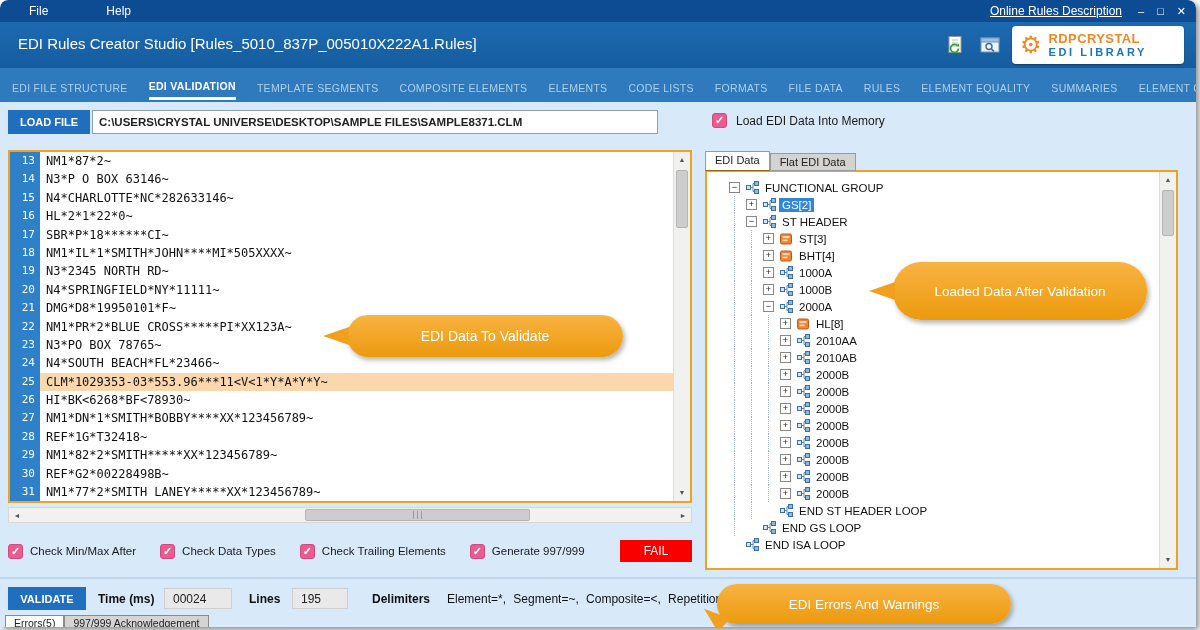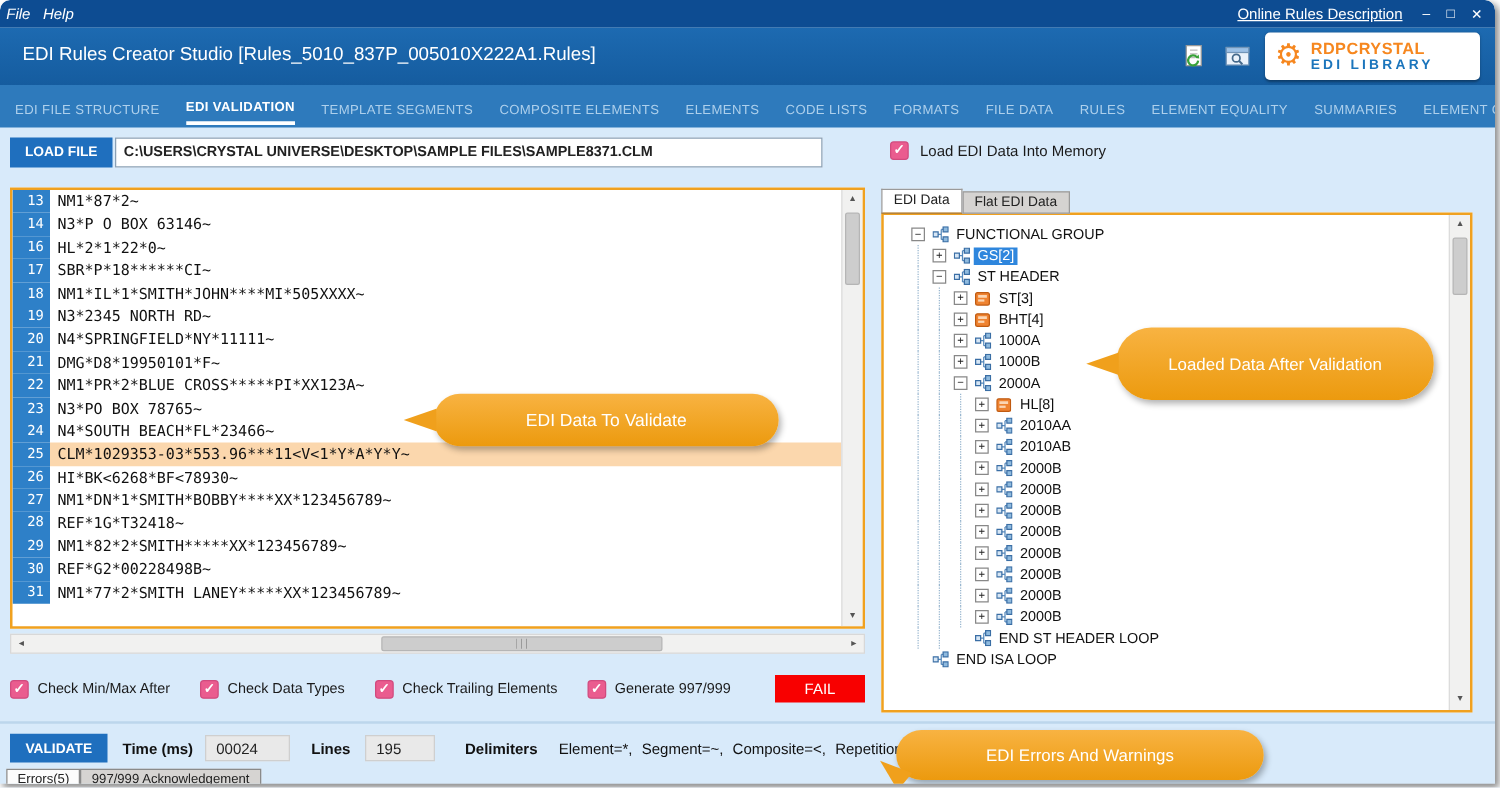--- a/index.html
+++ b/index.html
@@ -4,21 +4,21 @@
 <style>
   *{margin:0;padding:0;box-sizing:border-box}
   html,body{width:1200px;height:630px;overflow:hidden;background:#fff;
     font-family:"Liberation Sans",sans-serif;}
   .window{position:relative;width:1196px;height:627px;background:#d8eafa;
     border-radius:8px 8px 0 0;box-shadow:3px 3px 6px rgba(0,0,0,.45);overflow:hidden;}
 
   
   .menubar{position:absolute;left:0;top:0;right:0;height:22px;background:#0d4c92;
     display:flex;align-items:center;color:#fff;font-size:12px;border-radius:8px 8px 0 0;z-index:3;}
-  .menu-item{padding:0 5px;font-style:italic;}
+  .menu-item{padding:0 29px;}
   .menubar-right{margin-left:auto;display:flex;align-items:center;gap:16px;padding-right:10px;}
   .menu-link{text-decoration:underline;}
   .win-controls{display:flex;gap:13px;font-size:11px;}
   .win-controls span{cursor:default}
 
   
   .titlebar{position:absolute;left:0;top:22px;right:0;height:46px;
     background:linear-gradient(180deg,#1d6ab1,#155c9f);color:#fff;z-index:2;}
   .title{position:absolute;left:18px;top:13px;font-size:15px;}
   .tb-icons{position:absolute;right:196px;top:13px;display:flex;gap:14px;align-items:center;}
@@ -195,20 +195,24 @@
     <div id="editor-rows">
         <div class="erow">
           <span class="ln">13</span>
           <span class="code">NM1*87*2~</span>
         </div>
         <div class="erow">
           <span class="ln">14</span>
           <span class="code">N3*P O BOX 63146~</span>
         </div>
         <div class="erow">
+          <span class="ln">15</span>
+          <span class="code">N4*CHARLOTTE*NC*282633146~</span>
+        </div>
+        <div class="erow">
           <span class="ln">16</span>
           <span class="code">HL*2*1*22*0~</span>
         </div>
         <div class="erow">
           <span class="ln">17</span>
           <span class="code">SBR*P*18******CI~</span>
         </div>
         <div class="erow">
           <span class="ln">18</span>
           <span class="code">NM1*IL*1*SMITH*JOHN****MI*505XXXX~</span>
@@ -624,20 +628,33 @@
           <span class="cell"></span>
           <span class="ticon">
             <svg width="13" height="13" viewBox="0 0 13 13">
               <path d="M3 6.5h4M7 2.5v8M7 2.5h2M7 10.5h2" stroke="#5588bb" fill="none"></path>
               <rect x="0.5" y="4.5" width="4" height="4" fill="#d6e6f5" stroke="#3a6ea5"></rect>
               <rect x="8.5" y="0.5" width="4" height="4" fill="#8fbade" stroke="#3a6ea5"></rect>
               <rect x="8.5" y="8.5" width="4" height="4" fill="#8fbade" stroke="#3a6ea5"></rect>
             </svg>
           </span>
           <span class="tlabel">END ST HEADER LOOP</span>
+        </div>
+        <div class="trow">
+          <span class="guide"></span>
+          <span class="cell"></span>
+          <span class="ticon">
+            <svg width="13" height="13" viewBox="0 0 13 13">
+              <path d="M3 6.5h4M7 2.5v8M7 2.5h2M7 10.5h2" stroke="#5588bb" fill="none"></path>
+              <rect x="0.5" y="4.5" width="4" height="4" fill="#d6e6f5" stroke="#3a6ea5"></rect>
+              <rect x="8.5" y="0.5" width="4" height="4" fill="#8fbade" stroke="#3a6ea5"></rect>
+              <rect x="8.5" y="8.5" width="4" height="4" fill="#8fbade" stroke="#3a6ea5"></rect>
+            </svg>
+          </span>
+          <span class="tlabel">END GS LOOP</span>
         </div>
         <div class="trow">
           <span class="cell"></span>
           <span class="ticon">
             <svg width="13" height="13" viewBox="0 0 13 13">
               <path d="M3 6.5h4M7 2.5v8M7 2.5h2M7 10.5h2" stroke="#5588bb" fill="none"></path>
               <rect x="0.5" y="4.5" width="4" height="4" fill="#d6e6f5" stroke="#3a6ea5"></rect>
               <rect x="8.5" y="0.5" width="4" height="4" fill="#8fbade" stroke="#3a6ea5"></rect>
               <rect x="8.5" y="8.5" width="4" height="4" fill="#8fbade" stroke="#3a6ea5"></rect>
             </svg>

